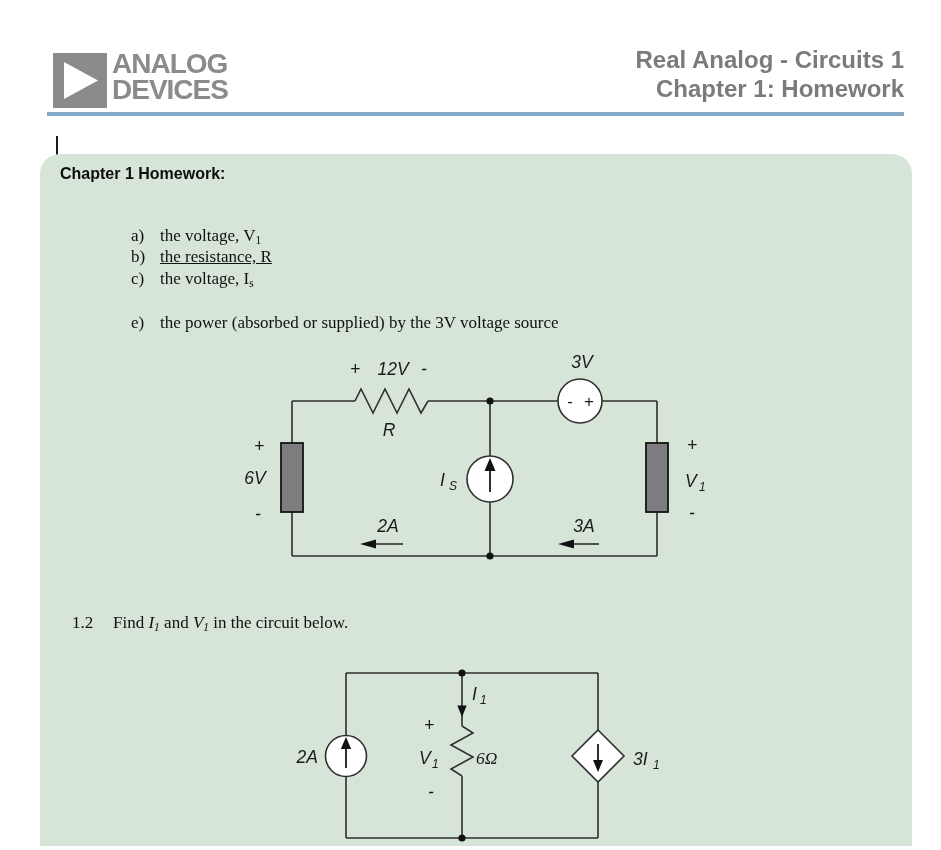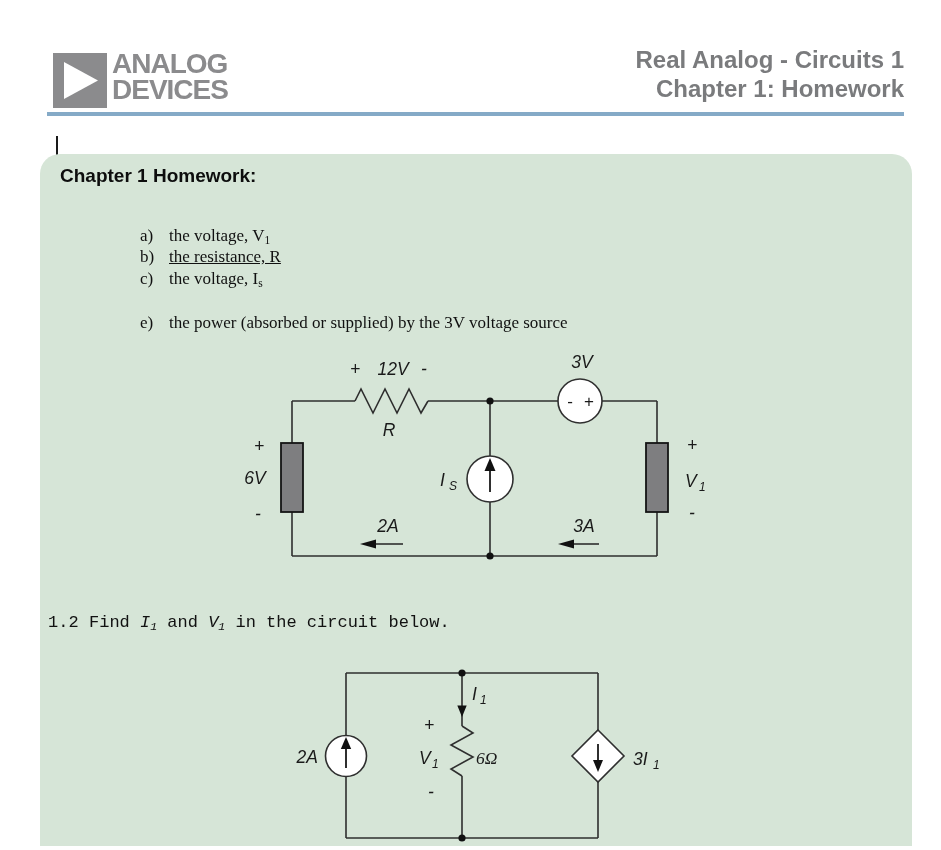--- a/index.html
+++ b/index.html
@@ -21,28 +21,28 @@
   }
   .blue-rule { position:absolute; left:47px; top:112px; width:857px; height:4px; background:#85aac7; }
   .cursor-mark { position:absolute; left:56px; top:136px; width:2px; height:26px; background:#1a1a1a; }
   
   .green-box {
     position:absolute; left:40px; top:154px; width:872px; height:692px;
     background:#d6e5d7; border-radius:20px 20px 0 0;
   }
   .box-heading {
     position:absolute; left:20px; top:11px; white-space:nowrap;
-    font-family:"Liberation Sans", sans-serif; font-weight:bold; font-size:19px; color:#0d0d0d;
+    font-family:"Liberation Sans", sans-serif; font-weight:bold; font-size:16px; color:#0d0d0d;
   }
   .bodyline {
     position:absolute; white-space:nowrap; color:#111;
     font-family:"Liberation Serif", serif; font-size:17px; line-height:1.2;
   }
   .num    { display:inline-block; width:41px; }
-  .itemline { left:100px; }
+  .itemline { left:91px; }
   .letter { display:inline-block; width:29px; }
   .tsub   { font-size:11.5px; vertical-align:-3px; }
   .ivar   { font-style:italic; }
   .isub   { font-style:italic; font-size:11.5px; vertical-align:-3px; }
   
   .circuit { position:absolute; }
   .wire   { stroke:#2f2f2f; stroke-width:1.6; fill:none; }
   .thick  { stroke:#2f2f2f; stroke-width:2; fill:none; }
   .symfill{ fill:#ffffff; stroke:#2f2f2f; stroke-width:1.6; }
   .grayel { fill:#7e7e80; stroke:#141414; stroke-width:1.8; }
@@ -122,21 +122,21 @@
     <text class="clabel" x="210" y="138">I</text>
     <text class="clabel-sub" x="219" y="142">S</text>
     <text class="clabel" x="158" y="184" text-anchor="middle">2A</text>
     <text class="clabel" x="354" y="184" text-anchor="middle">3A</text>
     <text class="clabel" x="462" y="103" text-anchor="middle">+</text>
     <text class="clabel" x="455" y="139">V</text>
     <text class="clabel-sub" x="469" y="143">1</text>
     <text class="clabel" x="462" y="171" text-anchor="middle">-</text>
   </svg>
 
-  <div class="bodyline" style="left:8px; top:459px;font-family:Liberation Mono, monospace;">
+  <div class="bodyline" style="left:32px; top:459px;">
     <span class="num">1.2</span><span>Find </span><span class="ivar">I</span><span class="isub">1</span><span> and </span><span class="ivar">V</span><span class="isub">1</span><span> in the circuit below.</span>
   </div>
 
   <svg class="circuit" style="left:240px; top:506px;" width="400" height="186" viewBox="0 0 400 186">
     <path class="wire" d="M66,13 H318 M66,13 V178 M66,178 H318 M318,13 V178 M182,13 V66 M182,116 V178"></path>
     <polyline class="wire" points="182,66 193,73 171,85 193,97 171,109 182,116"></polyline>
     <polygon class="ah" points="182,57 177.3,45.5 186.7,45.5"></polygon>
 
     <circle class="symfill" cx="66" cy="96" r="20.5"></circle>
     <line class="thick" x1="66" y1="108" x2="66" y2="87"></line>

